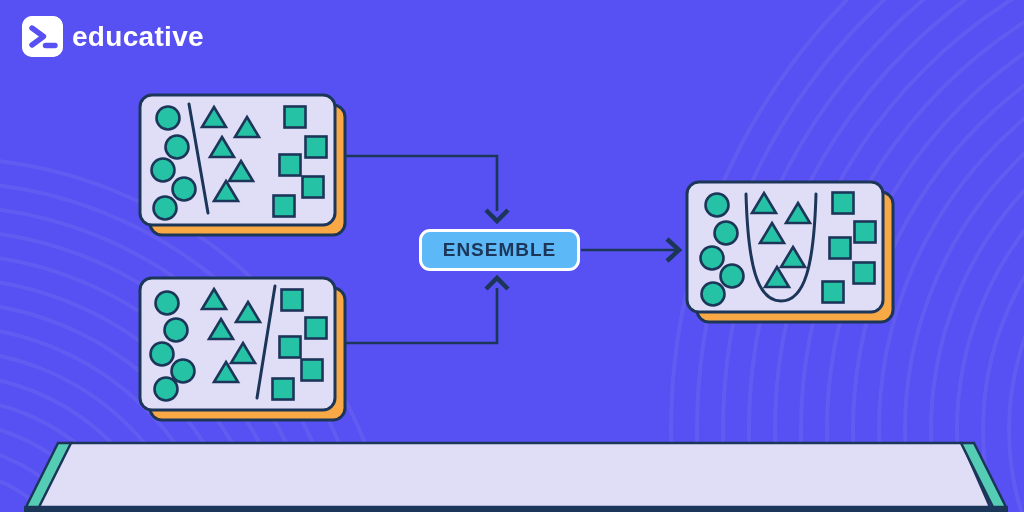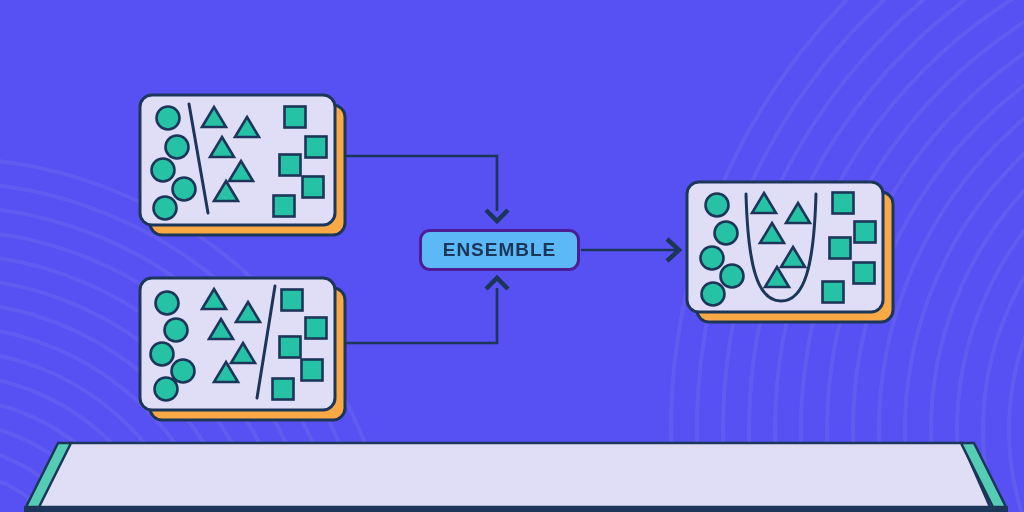--- a/index.html
+++ b/index.html
@@ -20,21 +20,21 @@
   .card-panel{fill:#E0DEF7;stroke:#1C3659;stroke-width:3;}
   .card-shadow{fill:#F8A845;stroke:#1C3659;stroke-width:3;}
   .teal{fill:#26C2A6;stroke:#1C3659;stroke-width:2.6;}
   .sep{stroke:#1C3659;stroke-width:3;fill:none;stroke-linecap:round;}
   .conn{stroke:#1C3659;stroke-width:2.6;fill:none;}
   .chev{stroke:#1C3659;stroke-width:4.5;fill:none;stroke-linejoin:miter;}
 
   
   .ensemble{
     position:absolute;left:419px;top:229px;width:161px;height:42px;
-    background:#5CB8F7;border:3px solid #4c1d95;border-radius:11px;
+    background:#5CB8F7;border:3px solid #ffffff;border-radius:11px;
     display:flex;align-items:center;justify-content:center;box-sizing:border-box;
     color:#1C3659;font-weight:bold;font-size:19px;letter-spacing:1px;
   }
 
   
   .banner-svg{position:absolute;left:0;top:0;}
   .banner-fill{fill:#E0DEF7;stroke:#1C3659;stroke-width:2.5;}
   .banner-accent{fill:#54CDB4;stroke:#1C3659;stroke-width:2.5;}
   .banner-title{
     position:absolute;left:0;right:0;top:443px;height:64px;
@@ -77,20 +77,28 @@
         <circle cx="-55" cy="610" r="308"></circle>
       <circle cx="-55" cy="610" r="332"></circle>
         <circle cx="-55" cy="610" r="356"></circle>
       <circle cx="-55" cy="610" r="380"></circle>
         <circle cx="-55" cy="610" r="404"></circle>
       <circle cx="-55" cy="610" r="428"></circle>
         <circle cx="-55" cy="610" r="452"></circle>
     </g>
   </svg>
 
+  <div class="logo">
+    <svg class="logo-icon" viewBox="0 0 41 41">
+      <rect x="0" y="0" width="41" height="41" rx="10" fill="#ffffff"></rect>
+      <path d="M 10 12 L 21.5 20.5 L 10 29" stroke="#5750F2" stroke-width="5.4" fill="none" stroke-linecap="round" stroke-linejoin="round"></path>
+      <path d="M 23.5 29.5 L 33 29.5" stroke="#5750F2" stroke-width="5.4" fill="none" stroke-linecap="round"></path>
+    </svg>
+    <div class="logo-text">educative</div>
+  </div>
 
   <svg class="diagram" width="1024" height="512" viewBox="0 0 1024 512">
 
     <g>
       <path class="conn" d="M 345 156 H 497 V 211"></path>
       <path class="chev" d="M 486 210 L 497 221 L 508 210"></path>
     </g>
     <g>
       <path class="conn" d="M 343 343 H 497 V 288"></path>
       <path class="chev" d="M 486 289 L 497 278 L 508 289"></path>

